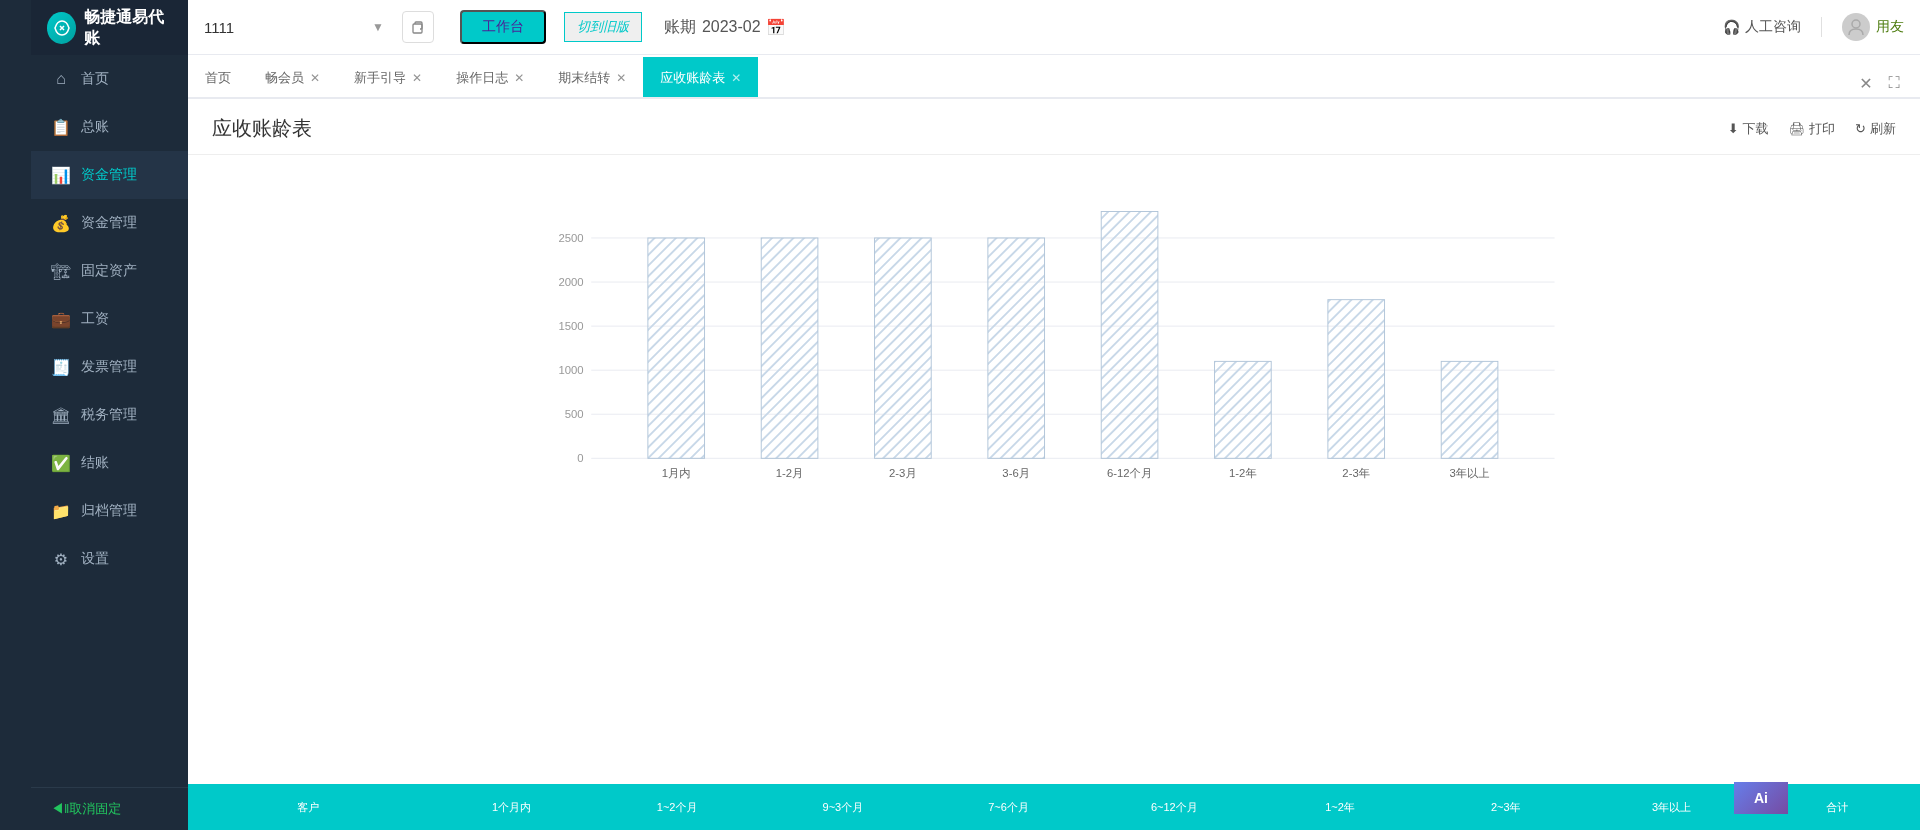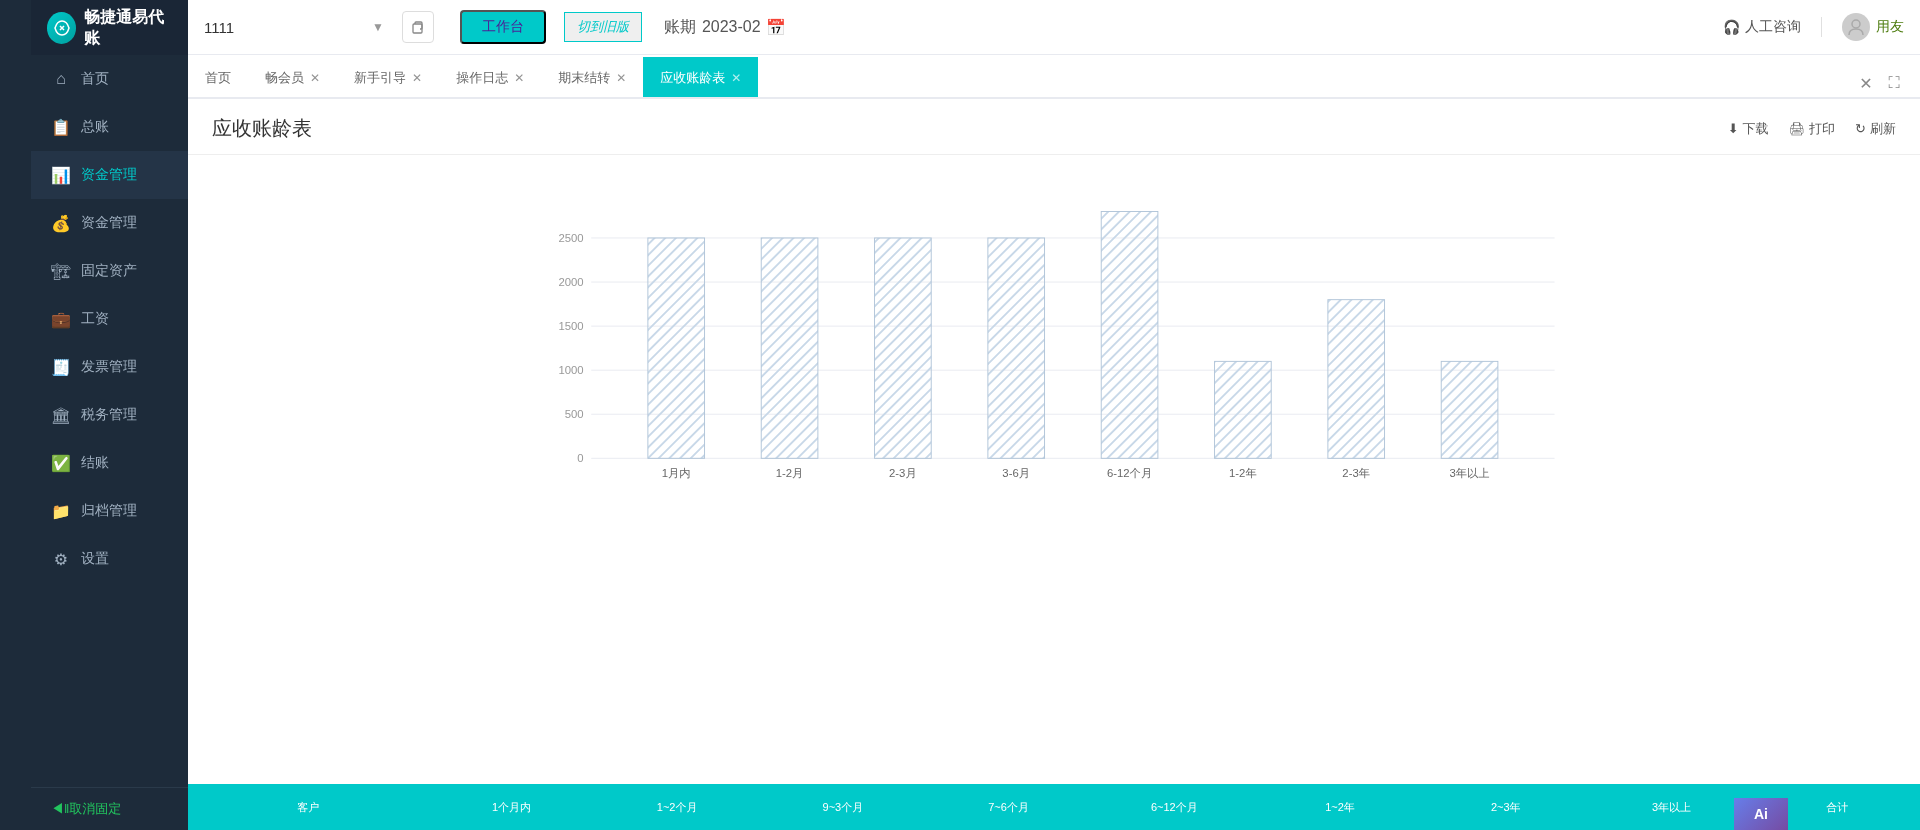--- a/index.html
+++ b/index.html
@@ -294,13 +294,13 @@
           <div class="table-header-cell">6~12个月</div>
           <div class="table-header-cell">1~2年</div>
           <div class="table-header-cell">2~3年</div>
           <div class="table-header-cell">3年以上</div>
           <div class="table-header-cell">合计</div>
         </div>
     </div>
   </div>
 </div>
 
-<div class="ai-badge" style="position:fixed;bottom:0;right:132px;">Ai</div>
+<div class="ai-badge" style="position:fixed;bottom:16px;right:132px;">Ai</div>
 
 </body></html>

